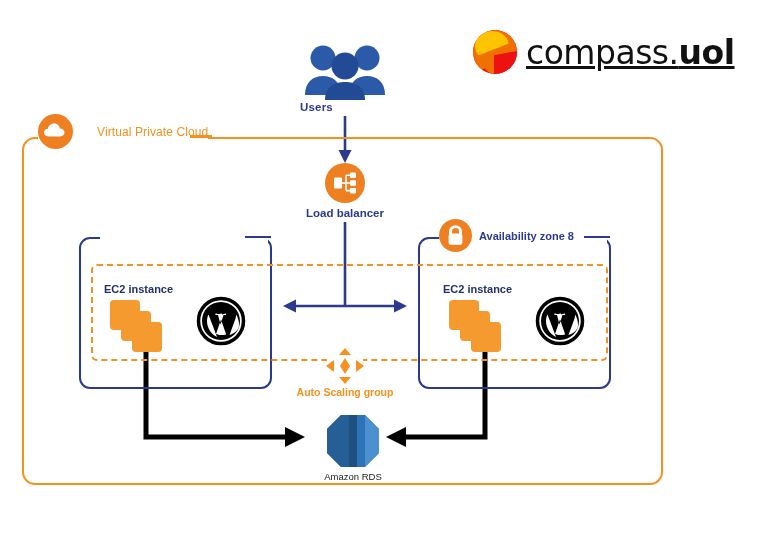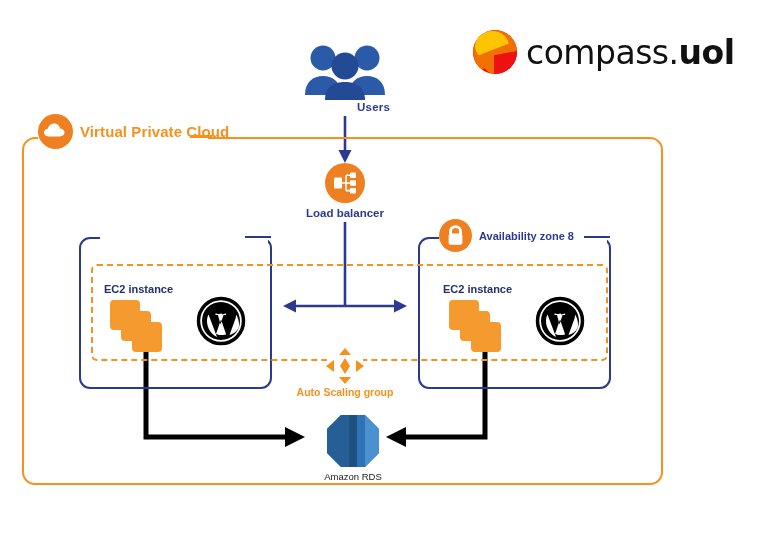--- a/index.html
+++ b/index.html
@@ -18,39 +18,39 @@
     background:#ff0000;}
   #brand-mark .seg-orange{position:absolute;left:0;top:0;width:44px;height:44px;border-radius:50%;
     background:#f07000;clip-path:polygon(0 0,100% 0,100% 52%,0 100%);}
   #brand-mark .seg-yellow{position:absolute;left:2px;top:1px;width:34px;height:30px;border-radius:50%;
     background:#ffc400;clip-path:polygon(0 0,100% 0,100% 42%,0 86%);}
   #brand-mark .seg-dot{position:absolute;left:10px;top:20px;width:24px;height:24px;border-radius:50%;
     background:#f07000;}
   #brand-mark .seg-red{position:absolute;left:21px;top:21px;width:23px;height:23px;
     background:#ee1111;clip-path:polygon(0 18%,100% 0,100% 100%,0 100%);}
   #brand-text{font-size:33px;font-weight:400;color:#111111;letter-spacing:-0.5px;white-space:nowrap;
-    font-family:"DejaVu Sans",sans-serif;}
+    font-family:"DejaVu Sans",sans-serif;text-decoration:underline;}
   #brand-text .bold{font-weight:700;}
 
   
-  #users-group{left:300px;top:38px;width:90px;text-align:right;}
+  #users-group{left:300px;top:38px;width:90px;text-align:left;}
   #users-label{margin-top:1px;font-size:11.5px;font-weight:700;color:#2b3a8f;letter-spacing:.2px;}
 
   
   #lb-group{left:297px;top:163px;width:96px;text-align:center;}
   #lb-circle{width:40px;height:40px;border-radius:50%;background:#ef8022;margin:0 auto;position:relative;}
   #lb-label{margin-top:4px;font-size:11.5px;font-weight:700;color:#2b3a8f;white-space:nowrap;}
 
   
   #vpc-box{left:22px;top:137px;width:641px;height:348px;border:2.6px solid #f5911e;
     border-radius:13px;box-sizing:border-box;}
   #vpc-label-mask{left:38px;top:128px;width:170px;height:20px;background:#ffffff;}
   #vpc-badge{left:38px;top:114px;display:flex;align-items:center;gap:7px;}
   #vpc-circle{width:35px;height:35px;border-radius:50%;background:#ef8022;position:relative;}
-  #vpc-text{font-size:15px;font-weight:700;color:#f5911e;letter-spacing:.1px;white-space:nowrap;}
+  #vpc-text{font-size:12px;font-weight:400;color:#f5911e;letter-spacing:.1px;white-space:nowrap;margin-left:17px;}
 
   
   .az-box{border:2.2px solid #2b3a8f;border-radius:11px;box-sizing:border-box;}
   #az1-box{left:79px;top:237px;width:193px;height:152px;}
   #az2-box{left:418px;top:237px;width:193px;height:152px;}
   .az-mask{background:#ffffff;height:16px;}
   #az1-mask{left:100px;top:230px;width:168px;}
   #az2-mask{left:439px;top:230px;width:168px;}
   .az-badge{display:flex;align-items:center;gap:7px;}
   #az1-badge{left:100px;top:219px;}

